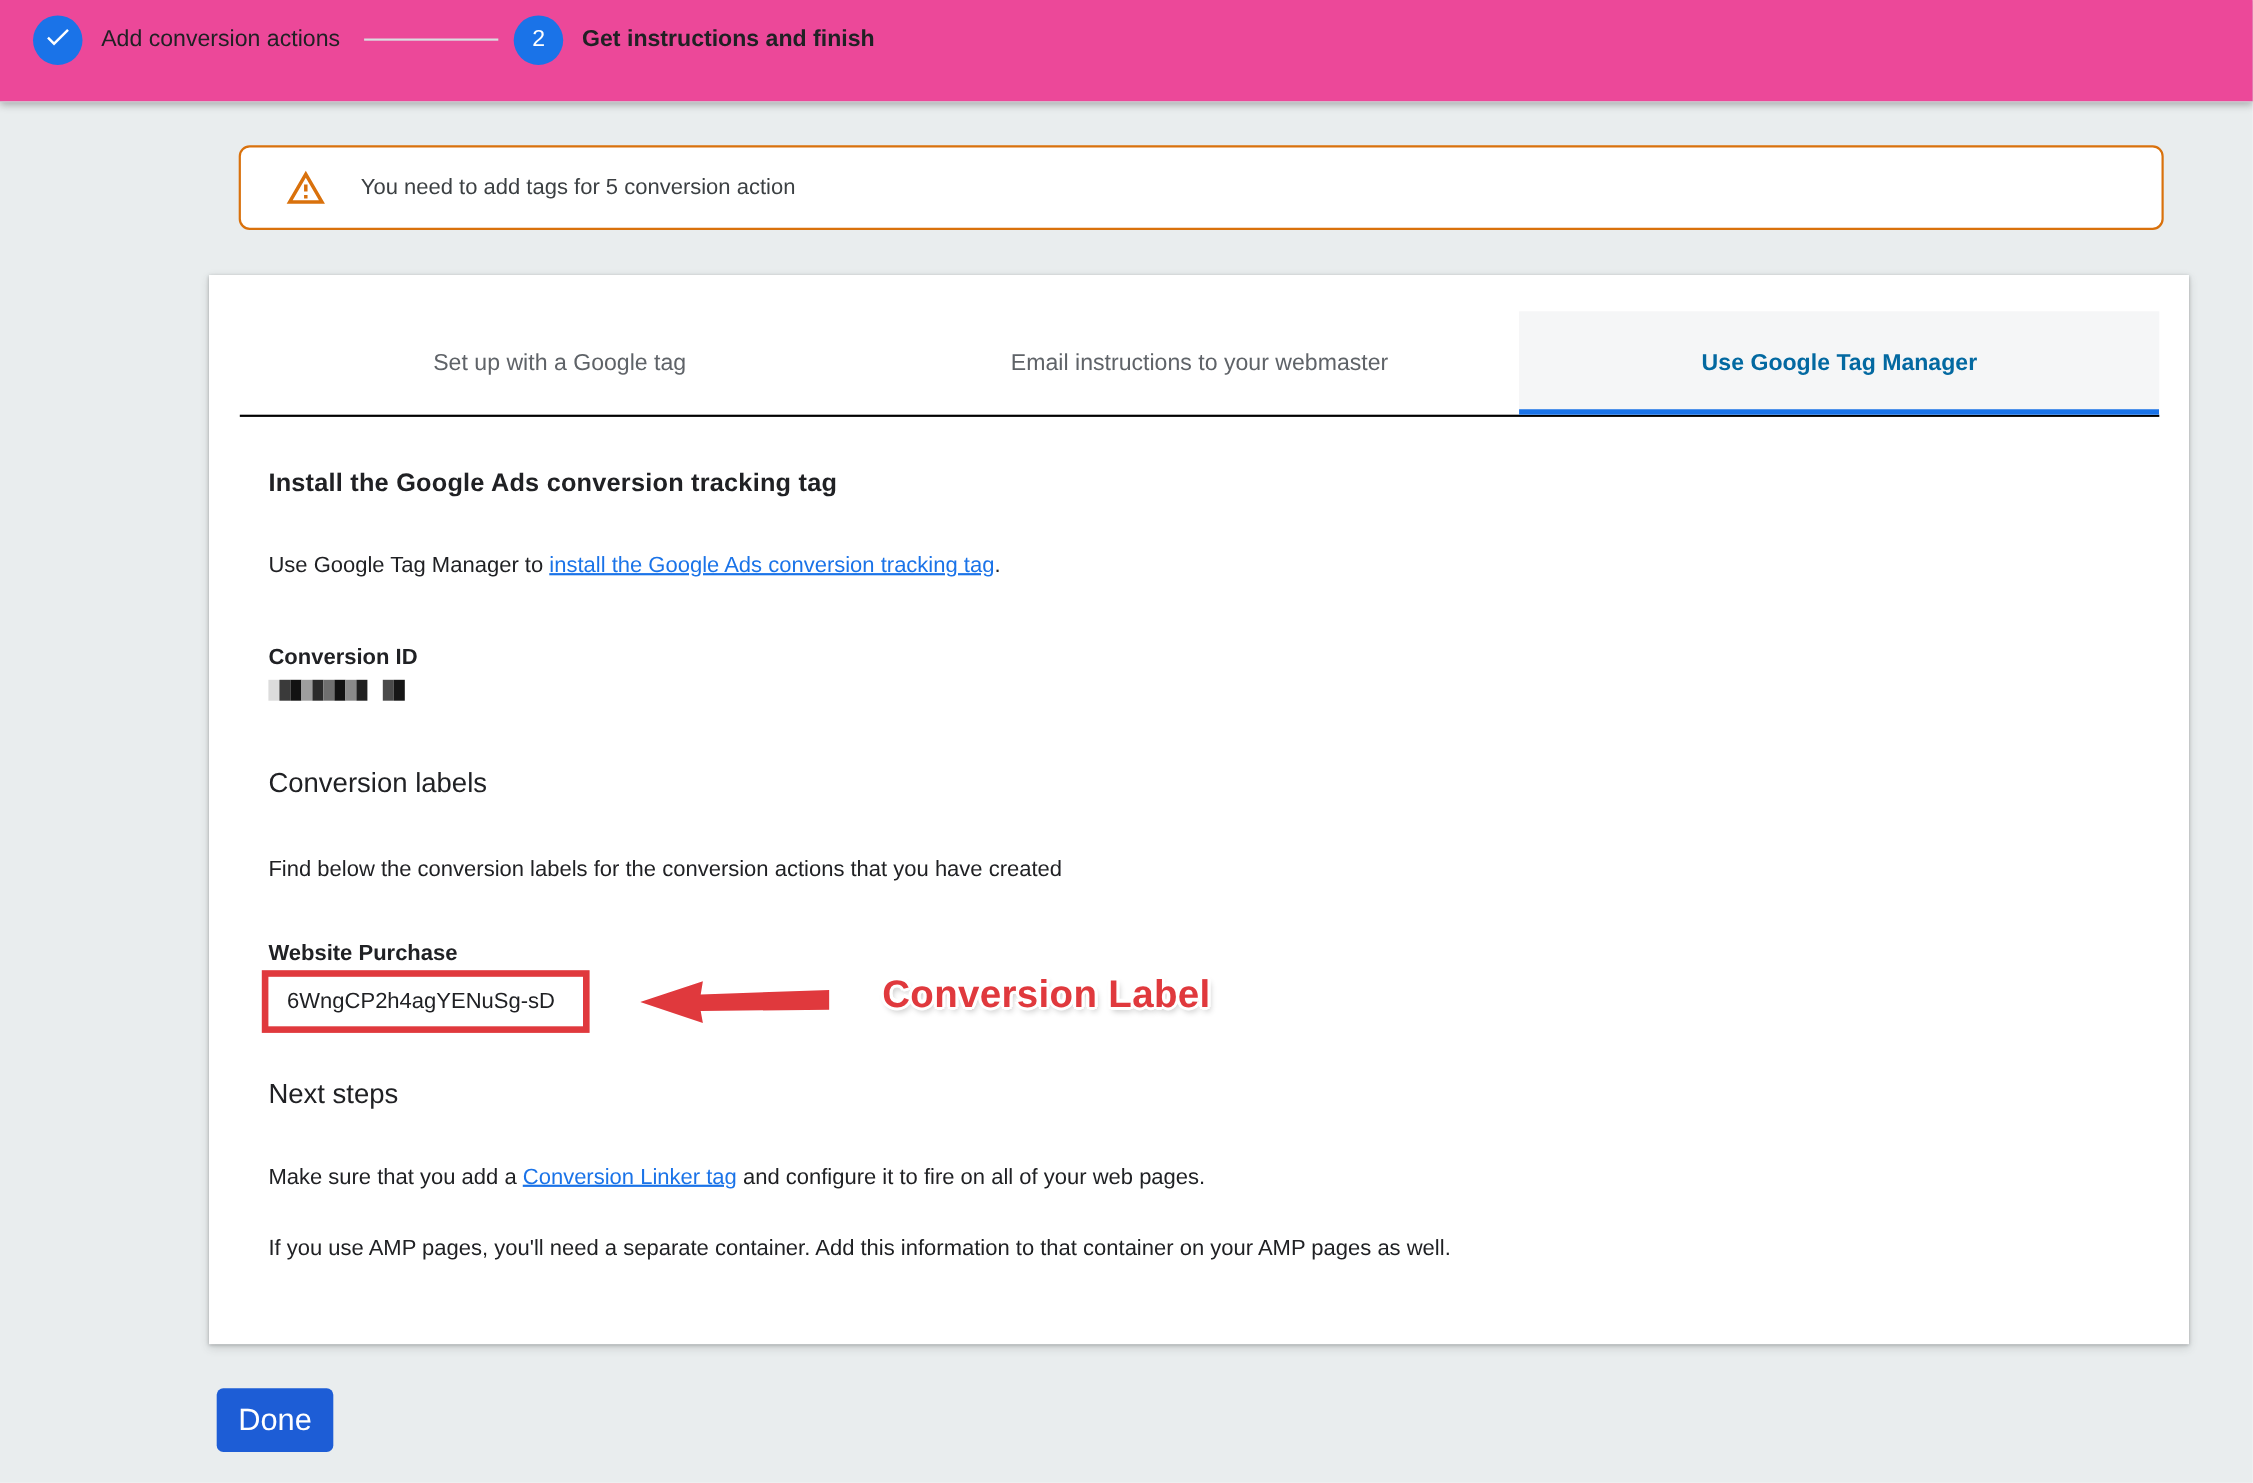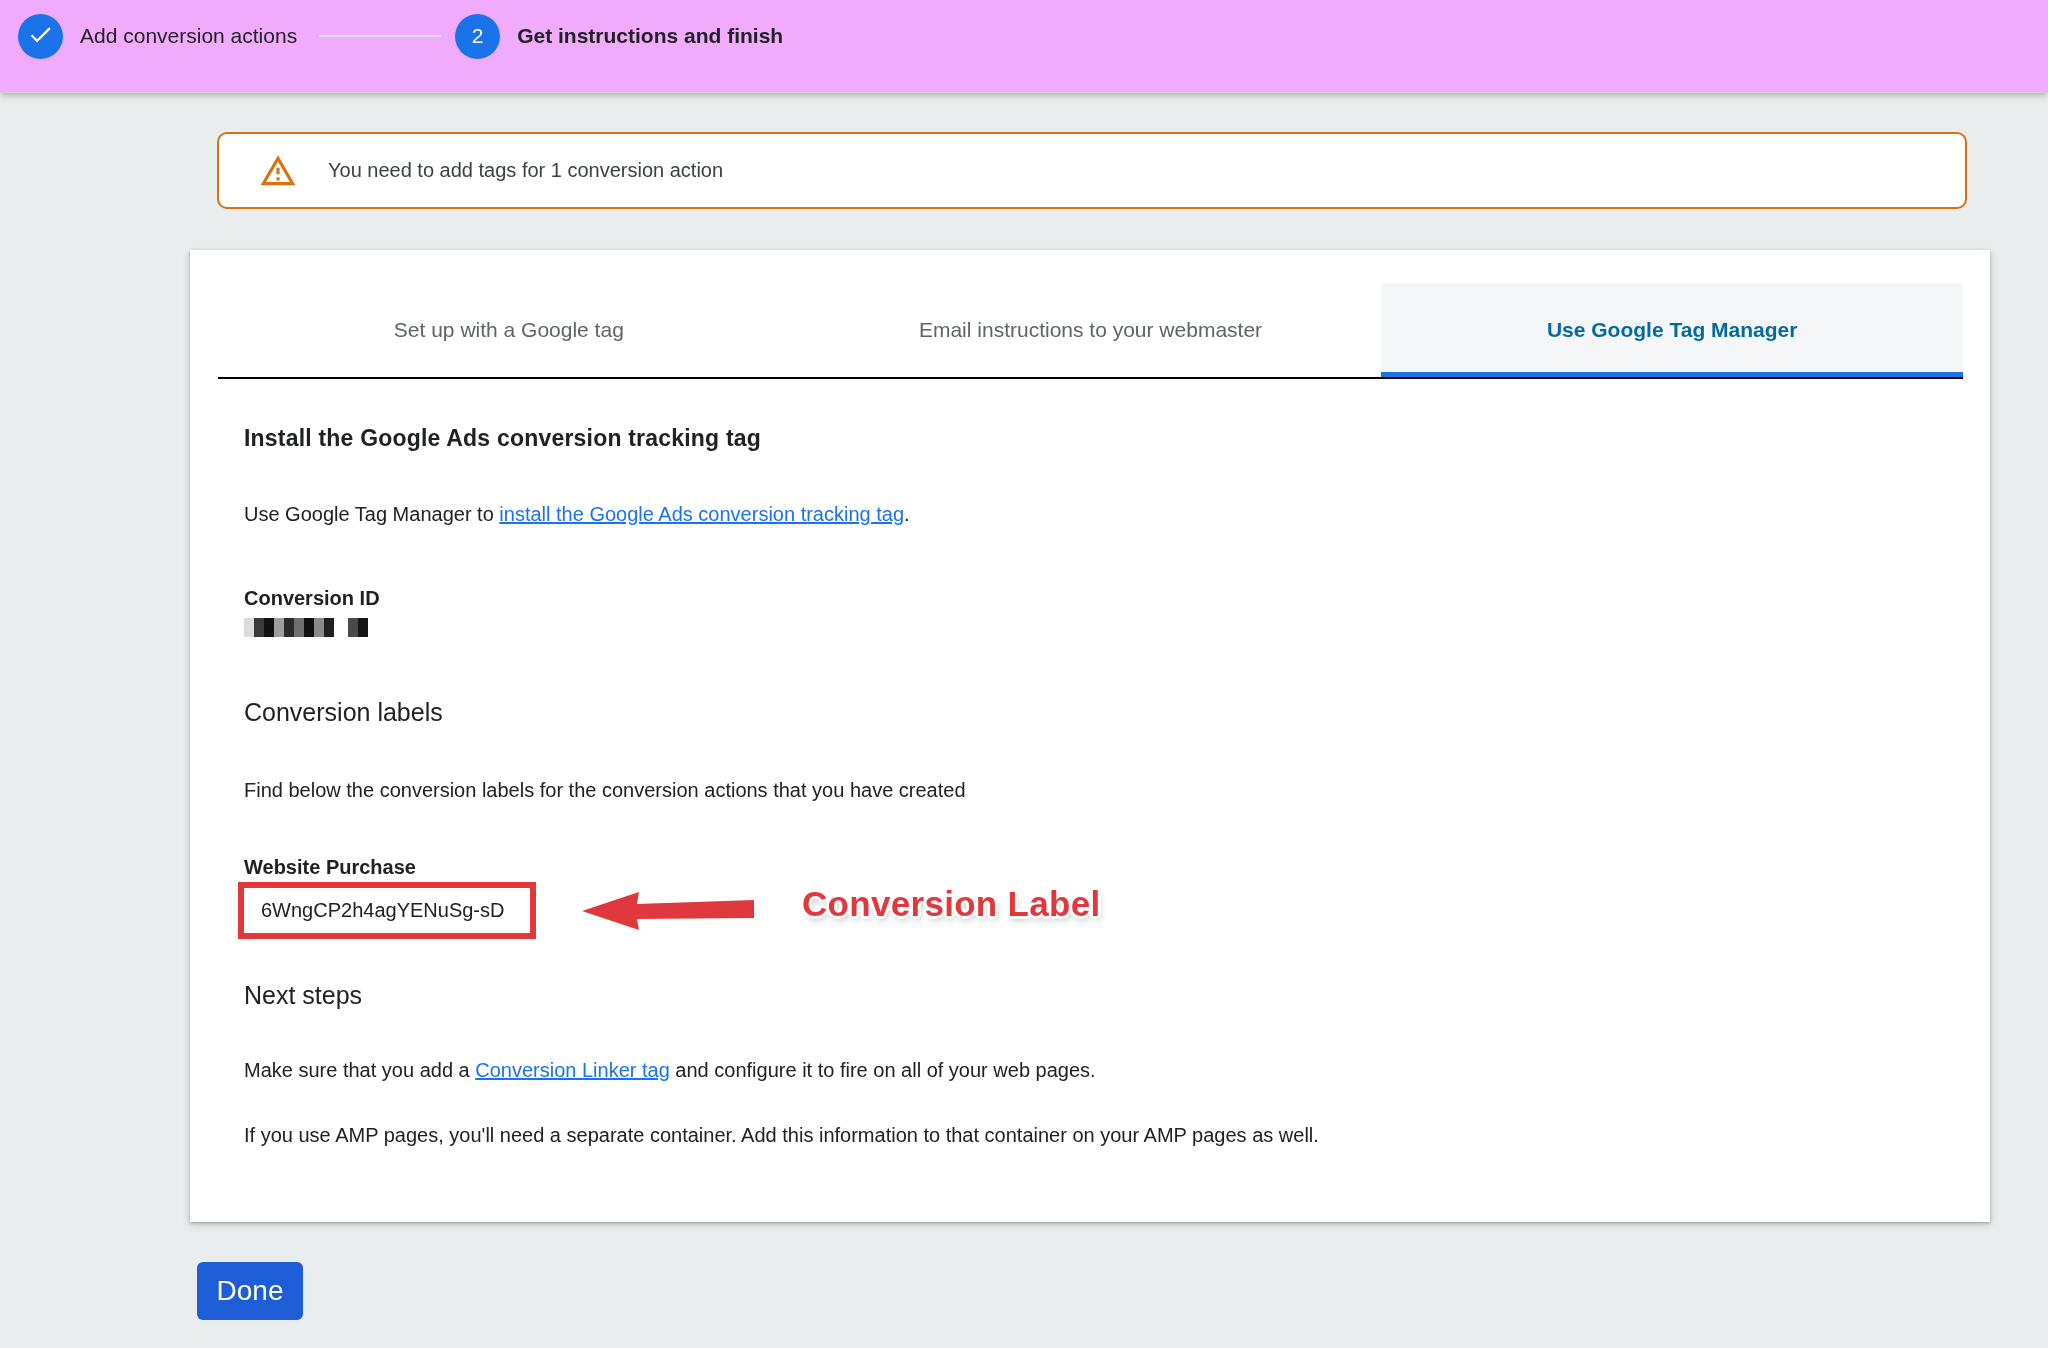--- a/index.html
+++ b/index.html
@@ -7,24 +7,24 @@
   body {
     font-family:"Liberation Sans","DejaVu Sans",sans-serif;
     background:#e9edee;
     color:#202124;
     position:relative;
   }
 
   
   .header {
     position:absolute; top:0; left:0; width:2048px; height:92px;
-    background:#f0abfc;
+    background:#ec4899;
     box-shadow:0 1px 0 #cfd3d6, 0 3px 7px rgba(0,0,0,.28);
     z-index:5;
-    padding:13px 0 0 18px;
+    padding:13px 0 0 30px;
   }
   .stepper { display:flex; align-items:center; height:46px; }
   .step-circle {
     width:45px; height:45px; border-radius:50%;
     background:#1a73e8; color:#fff;
     display:flex; align-items:center; justify-content:center;
     flex:0 0 auto;
   }
   .step-circle svg { width:27px; height:27px; }
   .step-num { font-size:21px; }
@@ -126,21 +126,21 @@
     <div class="step-label bold">Get instructions and finish</div>
   </div>
 </div>
 
 <div class="banner">
   <span class="banner-icon">
     <svg viewBox="0 0 24 24" width="38" height="38">
         <path fill="#d9710c" d="M12 5.99 19.53 19H4.47L12 5.99M12 2 1 21h22L12 2zm1 14h-2v2h2v-2zm0-6h-2v4h2v-4z"></path>
       </svg>
   </span>
-  <span class="banner-text">You need to add tags for 1 conversion action</span>
+  <span class="banner-text">You need to add tags for 5 conversion action</span>
 </div>
 
 <div class="card">
 
   <div class="tabs">
     <div class="tab">Set up with a Google tag</div>
     <div class="tab">Email instructions to your webmaster</div>
     <div class="tab active">Use Google Tag Manager</div>
   </div>
 

